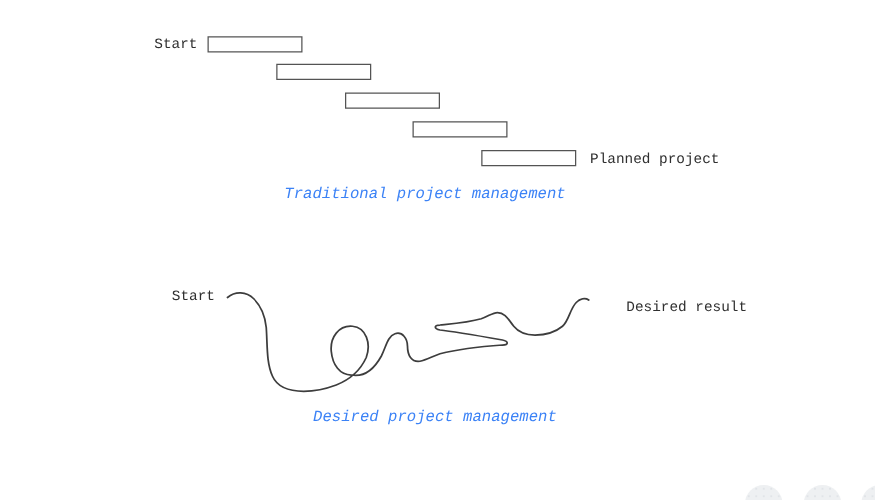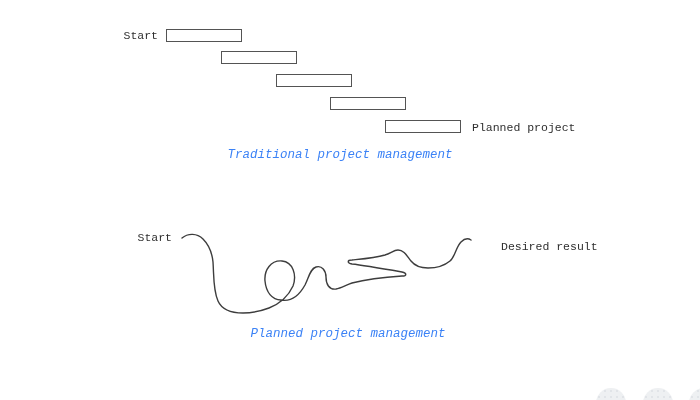--- a/index.html
+++ b/index.html
@@ -108,20 +108,20 @@
            C 347 263, 347 260, 352 260
            C 362 259, 375 258, 385 255
            C 391 253, 394 250, 398 250
            C 404 250, 407 256, 411 261
            C 415 266, 421 268, 428 268
            C 436 268, 444 266, 450 261
            C 455 257, 456 247, 461 242
            C 464 239, 468 238, 471 240" fill="none" stroke="#3d3d3d" stroke-width="1.4" stroke-linecap="round" stroke-linejoin="round"></path>
     </svg>
     <div class="label desired-result">Desired result</div>
-    <div class="caption caption-bottom">Planned project management</div>
+    <div class="caption caption-bottom">Desired project management</div>
   </div>
 
   <div class="decor dc1"></div>
   <div class="decor dc2"></div>
   <div class="decor dc3"></div>
 
 </div>
 
 </body></html>

